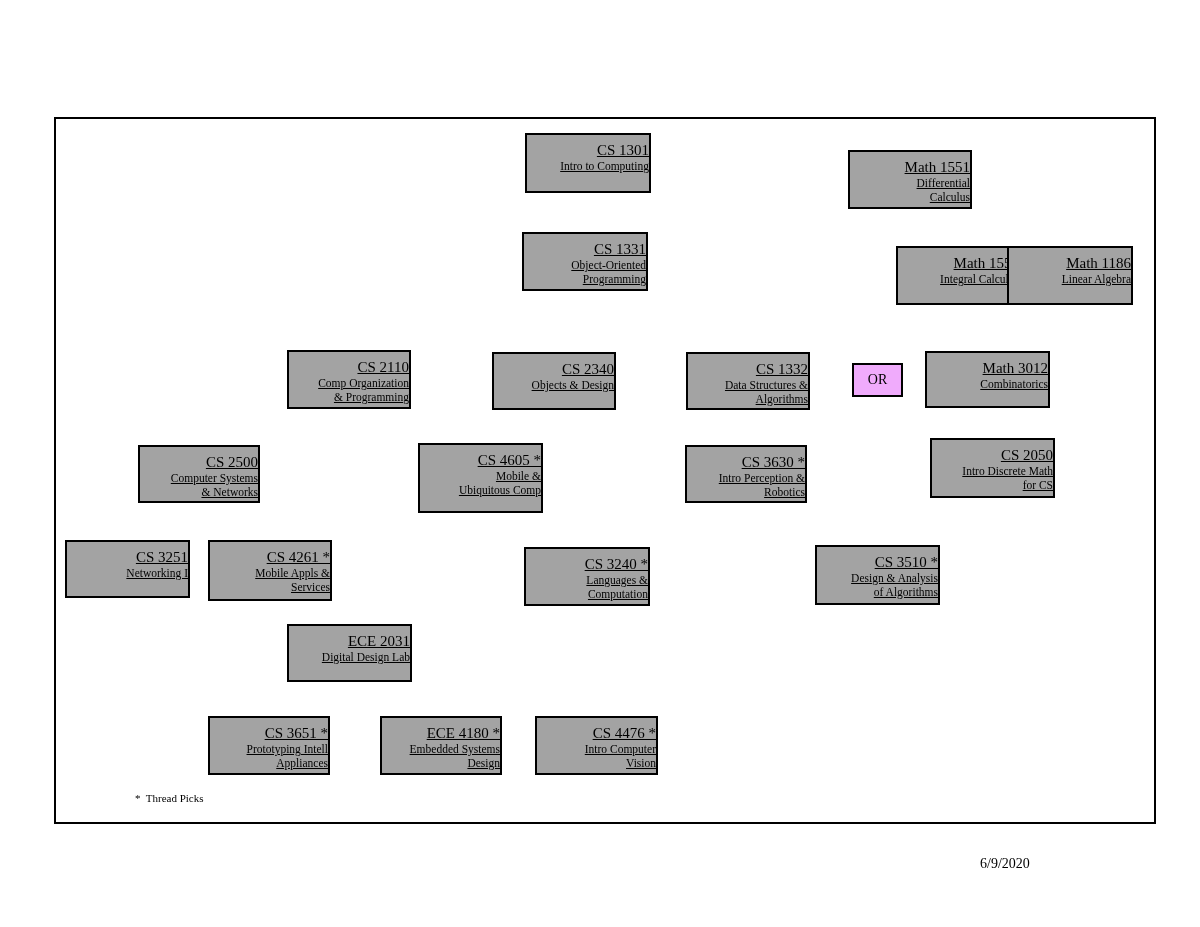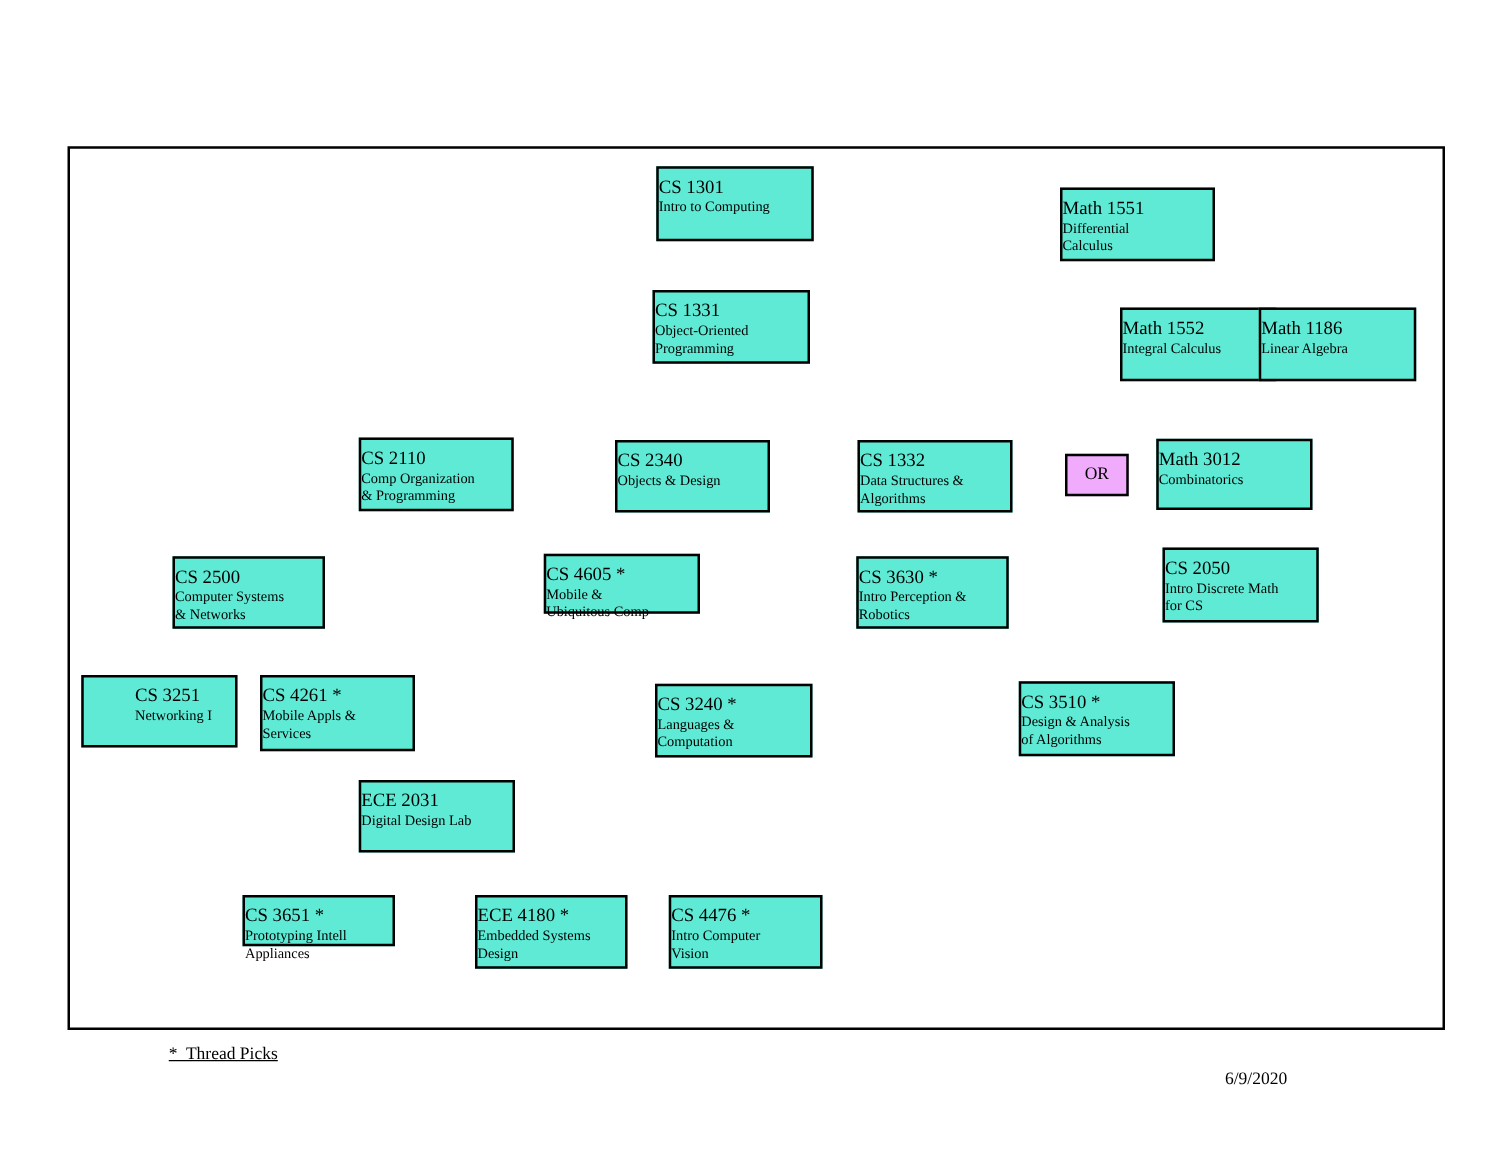--- a/index.html
+++ b/index.html
@@ -34,23 +34,24 @@
     width: 1102px;
     height: 707px;
     border: 2px solid #000000;
     box-sizing: border-box;
     background: #ffffff;
   }
   .course-box {
     position: absolute;
     box-sizing: border-box;
     border: 2px solid #000000;
-    background: #5eead4;
-    text-align: left;
+    background: #a3a3a3;
+    text-align: right;
     padding-top: 6px;
+    text-decoration: underline;
   }
   .course-code {
     font-size: 15px;
     line-height: 18px;
     white-space: pre;
   }
   .course-name {
     font-size: 11.5px;
     line-height: 14px;
   }
@@ -64,24 +65,23 @@
     border: 2px solid #000000;
     background: #f0abfc;
     display: flex;
     align-items: center;
     justify-content: center;
     font-size: 14px;
   }
   .legend {
     position: absolute;
     left: 135px;
-    top: 836px;
-    font-size: 14px;
+    top: 792px;
+    font-size: 11px;
     white-space: pre;
-    text-decoration: underline;
   }
   .date {
     position: absolute;
     left: 980px;
     top: 856px;
     font-size: 14px;
   }
 </style>
 </head>
 <body>
@@ -135,21 +135,21 @@
   <div class="course-box" style="left: 925px; top: 351px; width: 125px; height: 57px;">
     <div class="course-code">Math 3012</div>
     <div class="course-name">Combinatorics</div>
   </div>
 
   <div class="course-box" style="left: 138px; top: 445px; width: 122px; height: 58px;">
     <div class="course-code">CS 2500</div>
     <div class="course-name">Computer Systems<br>&amp; Networks</div>
   </div>
 
-  <div class="course-box" style="left: 435px; top: 443px; width: 125px; height: 48px;">
+  <div class="course-box" style="left: 418px; top: 443px; width: 125px; height: 70px;">
     <div class="course-code">CS 4605 *</div>
     <div class="course-name">Mobile &amp;<br>Ubiquitous Comp</div>
   </div>
 
   <div class="course-box" style="left: 685px; top: 445px; width: 122px; height: 58px;">
     <div class="course-code">CS 3630 *</div>
     <div class="course-name">Intro Perception &amp;<br>Robotics</div>
   </div>
 
   <div class="course-box" style="left: 930px; top: 438px; width: 125px; height: 60px;">
@@ -175,21 +175,21 @@
   <div class="course-box" style="left: 815px; top: 545px; width: 125px; height: 60px;">
     <div class="course-code">CS 3510 *</div>
     <div class="course-name">Design &amp; Analysis<br>of Algorithms</div>
   </div>
 
   <div class="course-box" style="left: 287px; top: 624px; width: 125px; height: 58px;">
     <div class="course-code">ECE 2031</div>
     <div class="course-name">Digital Design Lab</div>
   </div>
 
-  <div class="course-box" style="left: 194px; top: 716px; width: 122px; height: 41px;">
+  <div class="course-box" style="left: 208px; top: 716px; width: 122px; height: 59px;">
     <div class="course-code">CS 3651 *</div>
     <div class="course-name">Prototyping Intell<br>Appliances</div>
   </div>
 
   <div class="course-box" style="left: 380px; top: 716px; width: 122px; height: 59px;">
     <div class="course-code">ECE 4180 *</div>
     <div class="course-name">Embedded Systems<br>Design</div>
   </div>
 
   <div class="course-box" style="left: 535px; top: 716px; width: 123px; height: 59px;">

